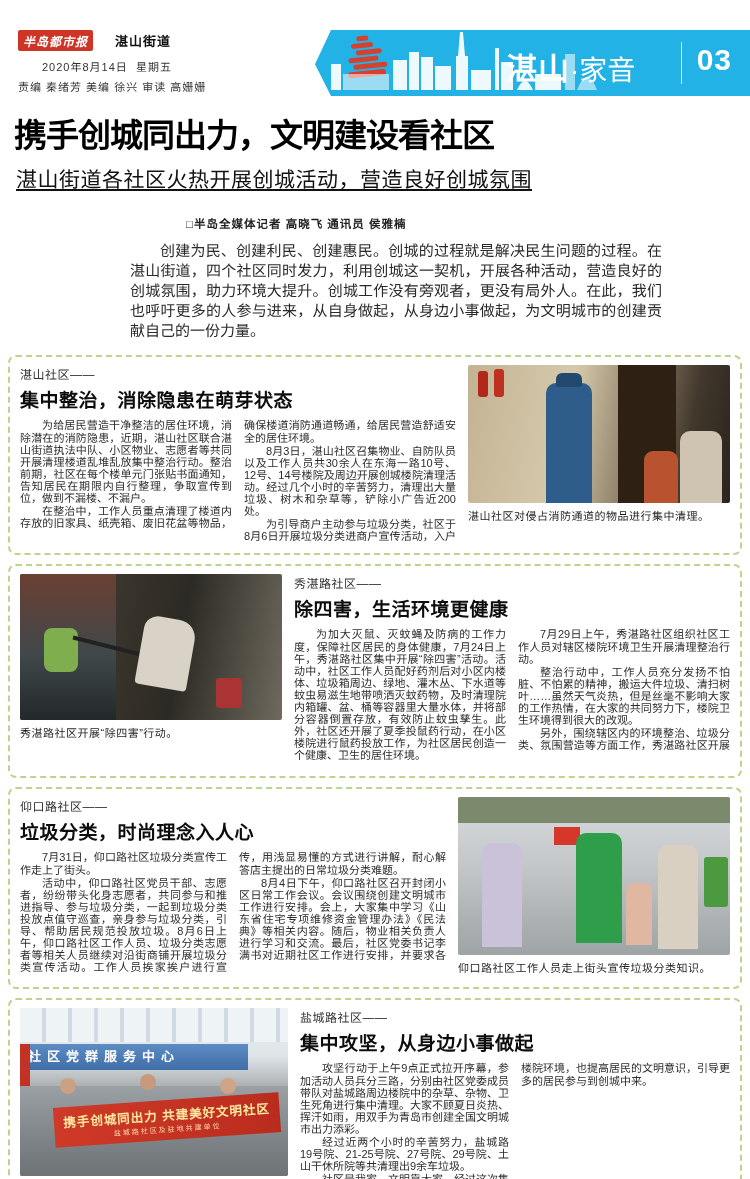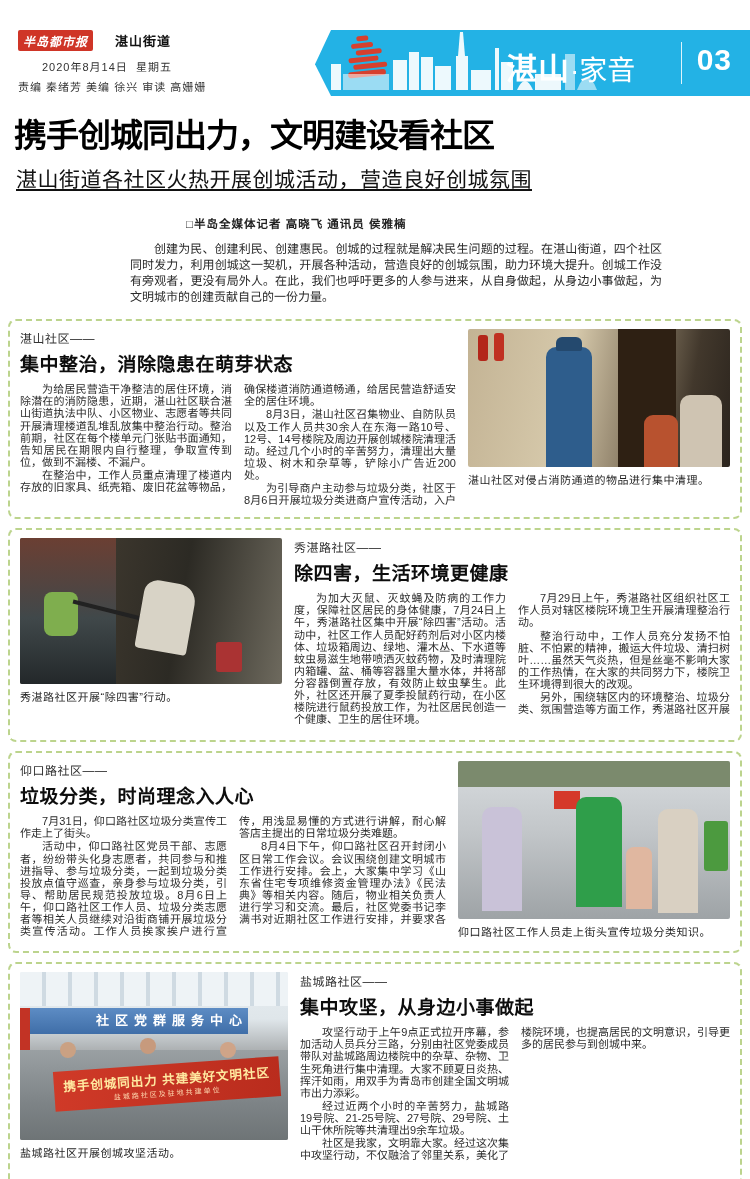--- a/index.html
+++ b/index.html
@@ -23,21 +23,21 @@
   .banner-title { position:absolute; left:191px; top:14px; color:#fff; font-size:28px; white-space:nowrap; }
   .banner-title b { font-size:31px; letter-spacing:1px; }
   .banner-title .lite { font-weight:400; }
   .banner-divider { position:absolute; right:68px; top:12px; width:1px; height:42px; background:rgba(255,255,255,.85); }
   .page-num { position:absolute; right:18px; top:13px; color:#fff; font-size:30px; font-weight:bold; letter-spacing:1px; }
 
   
   .headline { margin:10px 12px 0 14px; font-size:33px; line-height:1.12; font-weight:900; color:#000; letter-spacing:-1px; }
   .subhead { margin:8px 12px 0 16px; font-size:21px; font-weight:500; color:#111; letter-spacing:0.5px;text-decoration:underline; }
   .byline { margin:22px 0 10px 186px; font-size:11.5px; font-weight:bold; color:#222; letter-spacing:1px; }
-  .intro { margin:4px 88px 14px 130px; font-size:12px; line-height:1.34; color:#2a2a2a; text-align:justify; text-indent:2em; }
+  .intro { margin:4px 88px 14px 130px; font-size:15px; line-height:1.34; color:#2a2a2a; text-align:justify; text-indent:2em; }
 
   
   .box { margin:0 8px 9px 8px; border:2px dashed #bcd48d; border-radius:8px; padding:8px 10px 6px 10px; display:flex; gap:12px; overflow:hidden; }
   .txt { flex:1; min-width:0; }
   .community { font-size:12px; color:#333; letter-spacing:0.5px; }
   .sec-title { font-size:19px; font-weight:800; color:#0d0d0d; margin:3px 0 7px 0; letter-spacing:0.5px; }
   .cols { column-gap:12px; column-count:2; column-fill:auto; font-size:11px; line-height:1.1; color:#2c2c2c; text-align:justify; }
   .cols p { text-indent:2em; margin-bottom:1px; }
   .b1 .cols { height:128px; }
   .b2 .cols { height:142px; }
@@ -73,21 +73,21 @@
   .p3 .vol { left:118px; top:36px; width:46px; height:110px; background:#2f9e4a; border-radius:10px 10px 0 0; }
   .p3 .flag { left:96px; top:30px; width:26px; height:18px; background:#d5382a; }
   .p3 .lady1 { left:24px; top:46px; width:40px; height:104px; background:#c9c2d8; border-radius:10px 10px 0 0; }
   .p3 .lady2 { left:200px; top:48px; width:40px; height:104px; background:#d9d0c2; border-radius:10px 10px 0 0; }
   .p3 .bin { left:246px; top:60px; width:24px; height:50px; background:#4c9a3f; border-radius:3px; }
   .p3 .kid { left:168px; top:86px; width:26px; height:62px; background:#e0b7a0; border-radius:8px 8px 0 0; }
 
   
   .p4 { width:268px; height:168px; background:linear-gradient(180deg,#e7edf1 0%,#dfe6ea 28%,#aeb2b4 46%,#8f9496 100%); }
   .p4 .glass { left:0; top:0; width:268px; height:34px; background:repeating-linear-gradient(90deg,#eef3f6 0 22px,#cfdae2 22px 26px); }
-  .p4 .sign { left:8px; top:36px; width:220px; height:26px; background:linear-gradient(180deg,#5d8cc4,#3f6ea8); color:#fff; font-size:13px; font-weight:bold; letter-spacing:6px; text-align:right; line-height:26px; position:absolute; }
+  .p4 .sign { left:8px; top:36px; width:220px; height:26px; background:linear-gradient(180deg,#5d8cc4,#3f6ea8); color:#fff; font-size:13px; font-weight:bold; letter-spacing:6px; text-align:left; line-height:26px; position:absolute; }
   .p4 .vbanner { left:0; top:36px; width:10px; height:120px; background:#c23325; }
   .p4 .crowd { left:0; top:78px; width:268px; height:90px; background:linear-gradient(180deg,#9aa0a3 0%,#7d8386 60%,#6e7476 100%); }
   .p4 .rbanner { left:34px; top:92px; width:226px; height:40px; background:linear-gradient(100deg,#d03a28,#b92c1d); transform:rotate(-4deg); color:#ffe9a0; text-align:center; padding-top:5px; }
   .p4 .rbanner .l1 { position:static; display:block; font-size:12.5px; font-weight:bold; letter-spacing:1px; white-space:nowrap; }
   .p4 .rbanner .l2 { position:static; display:block; font-size:7px; color:#ffd9b0; letter-spacing:2px; }
   .p4 .head1 { left:40px; top:70px; width:16px; height:16px; background:#caa183; border-radius:50%; }
   .p4 .head2 { left:120px; top:66px; width:16px; height:16px; background:#c79a7d; border-radius:50%; }
   .p4 .head3 { left:200px; top:70px; width:16px; height:16px; background:#cfa488; border-radius:50%; }
 </style>
 </head>

